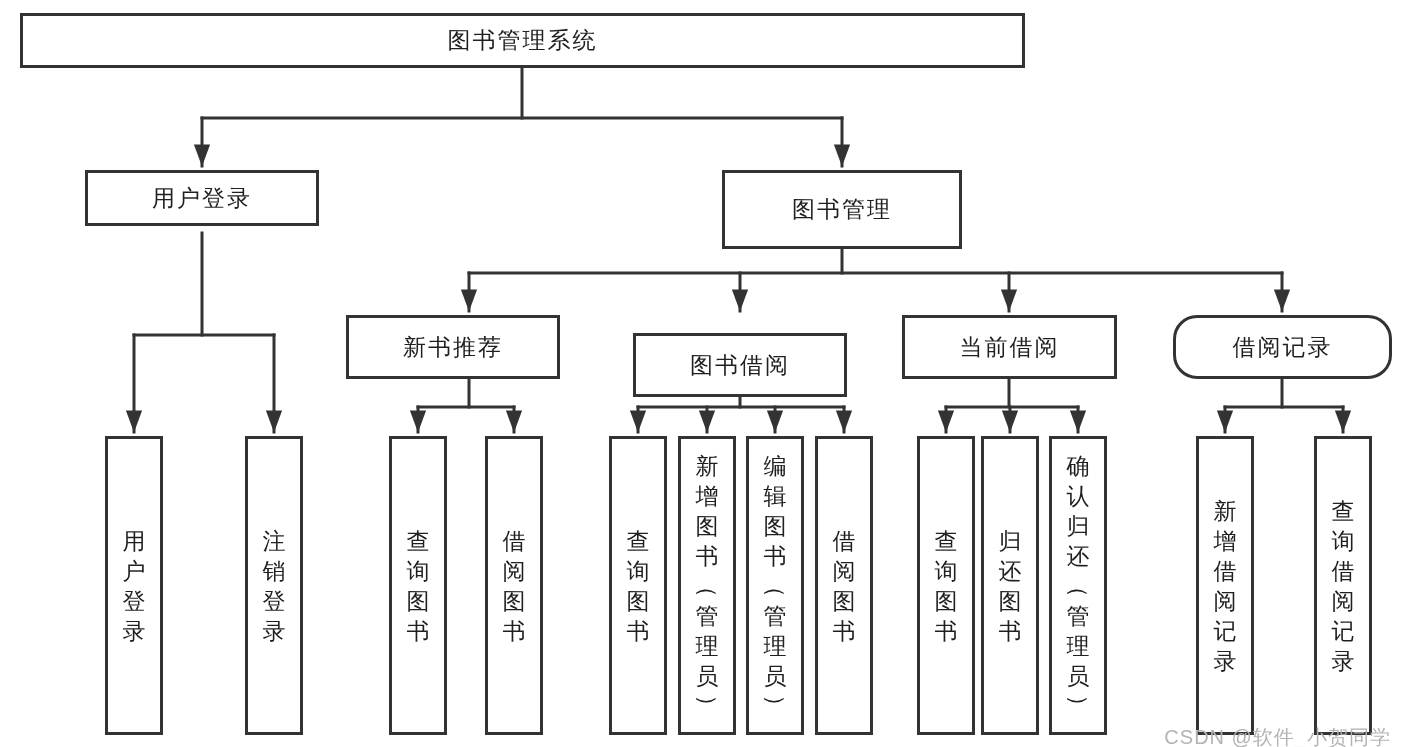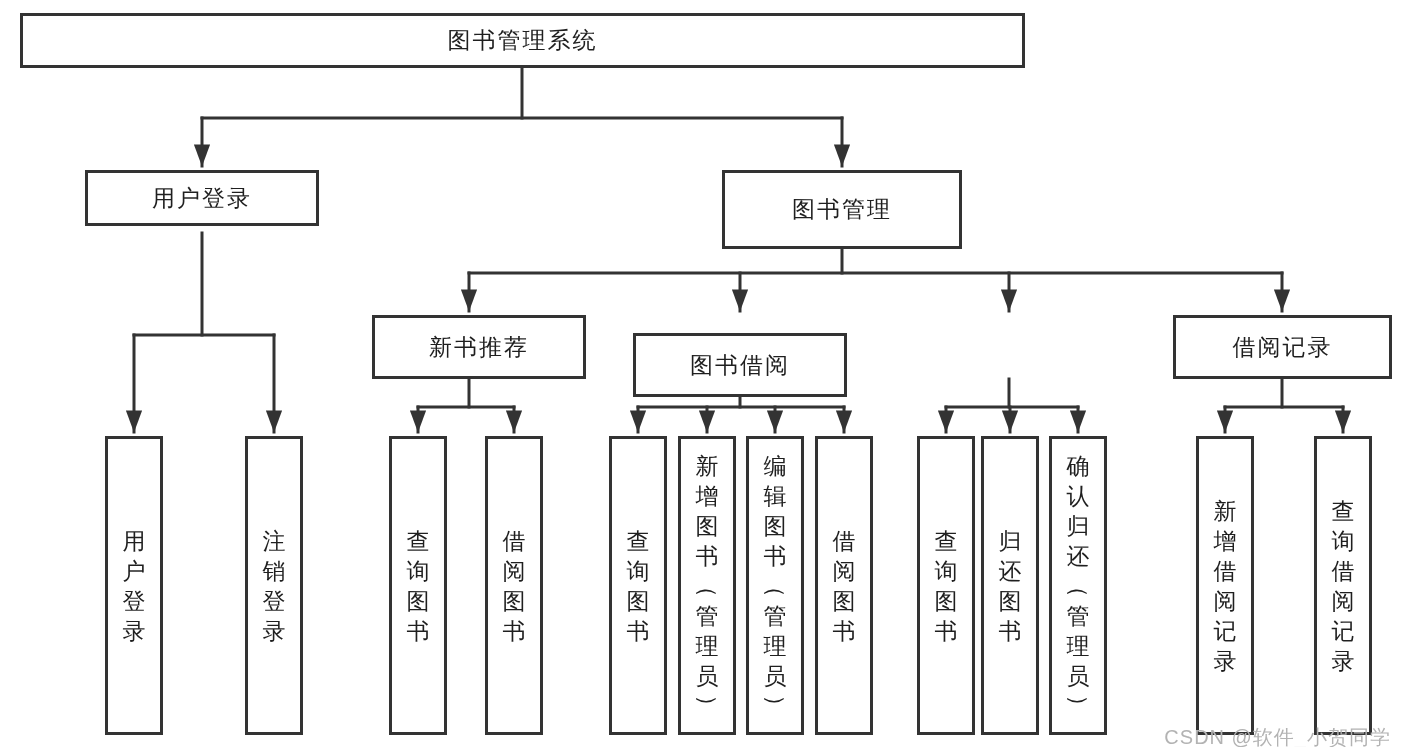--- a/index.html
+++ b/index.html
@@ -106,27 +106,30 @@
     <span>图书管理系统</span>
   </div>
 
   <div class="box hbox" style="left:85px; top:170px; width:234px; height:56px;">
     <span>用户登录</span>
   </div>
   <div class="box hbox" style="left:722px; top:170px; width:240px; height:79px;">
     <span>图书管理</span>
   </div>
 
-  <div class="box hbox" style="left:372px; top:315px; width:214px; height:64px;">
+  <div class="box hbox" style="left:346px; top:315px; width:214px; height:64px;">
     <span>新书推荐</span>
   </div>
   <div class="box hbox" style="left:633px; top:315px; width:214px; height:64px;margin-top:18px;">
     <span>图书借阅</span>
   </div>
-  <div class="box hbox" style="left:1173px; top:315px; width:219px; height:64px;">
+  <div class="box hbox" style="left:902px; top:315px; width:215px; height:64px;">
+    <span>当前借阅</span>
+  </div>
+  <div class="box hbox" style="left:1173px; top:315px; width:219px; height:64px;border-radius:24px;">
     <span>借阅记录</span>
   </div>
 
   <div class="box vbox" style="left:105px; top:436px; width:58px; height:299px;">
     <span class="vlabel">
         <span class="char">用</span>
         <span class="char">户</span>
         <span class="char">登</span>
         <span class="char">录</span>
       </span>

